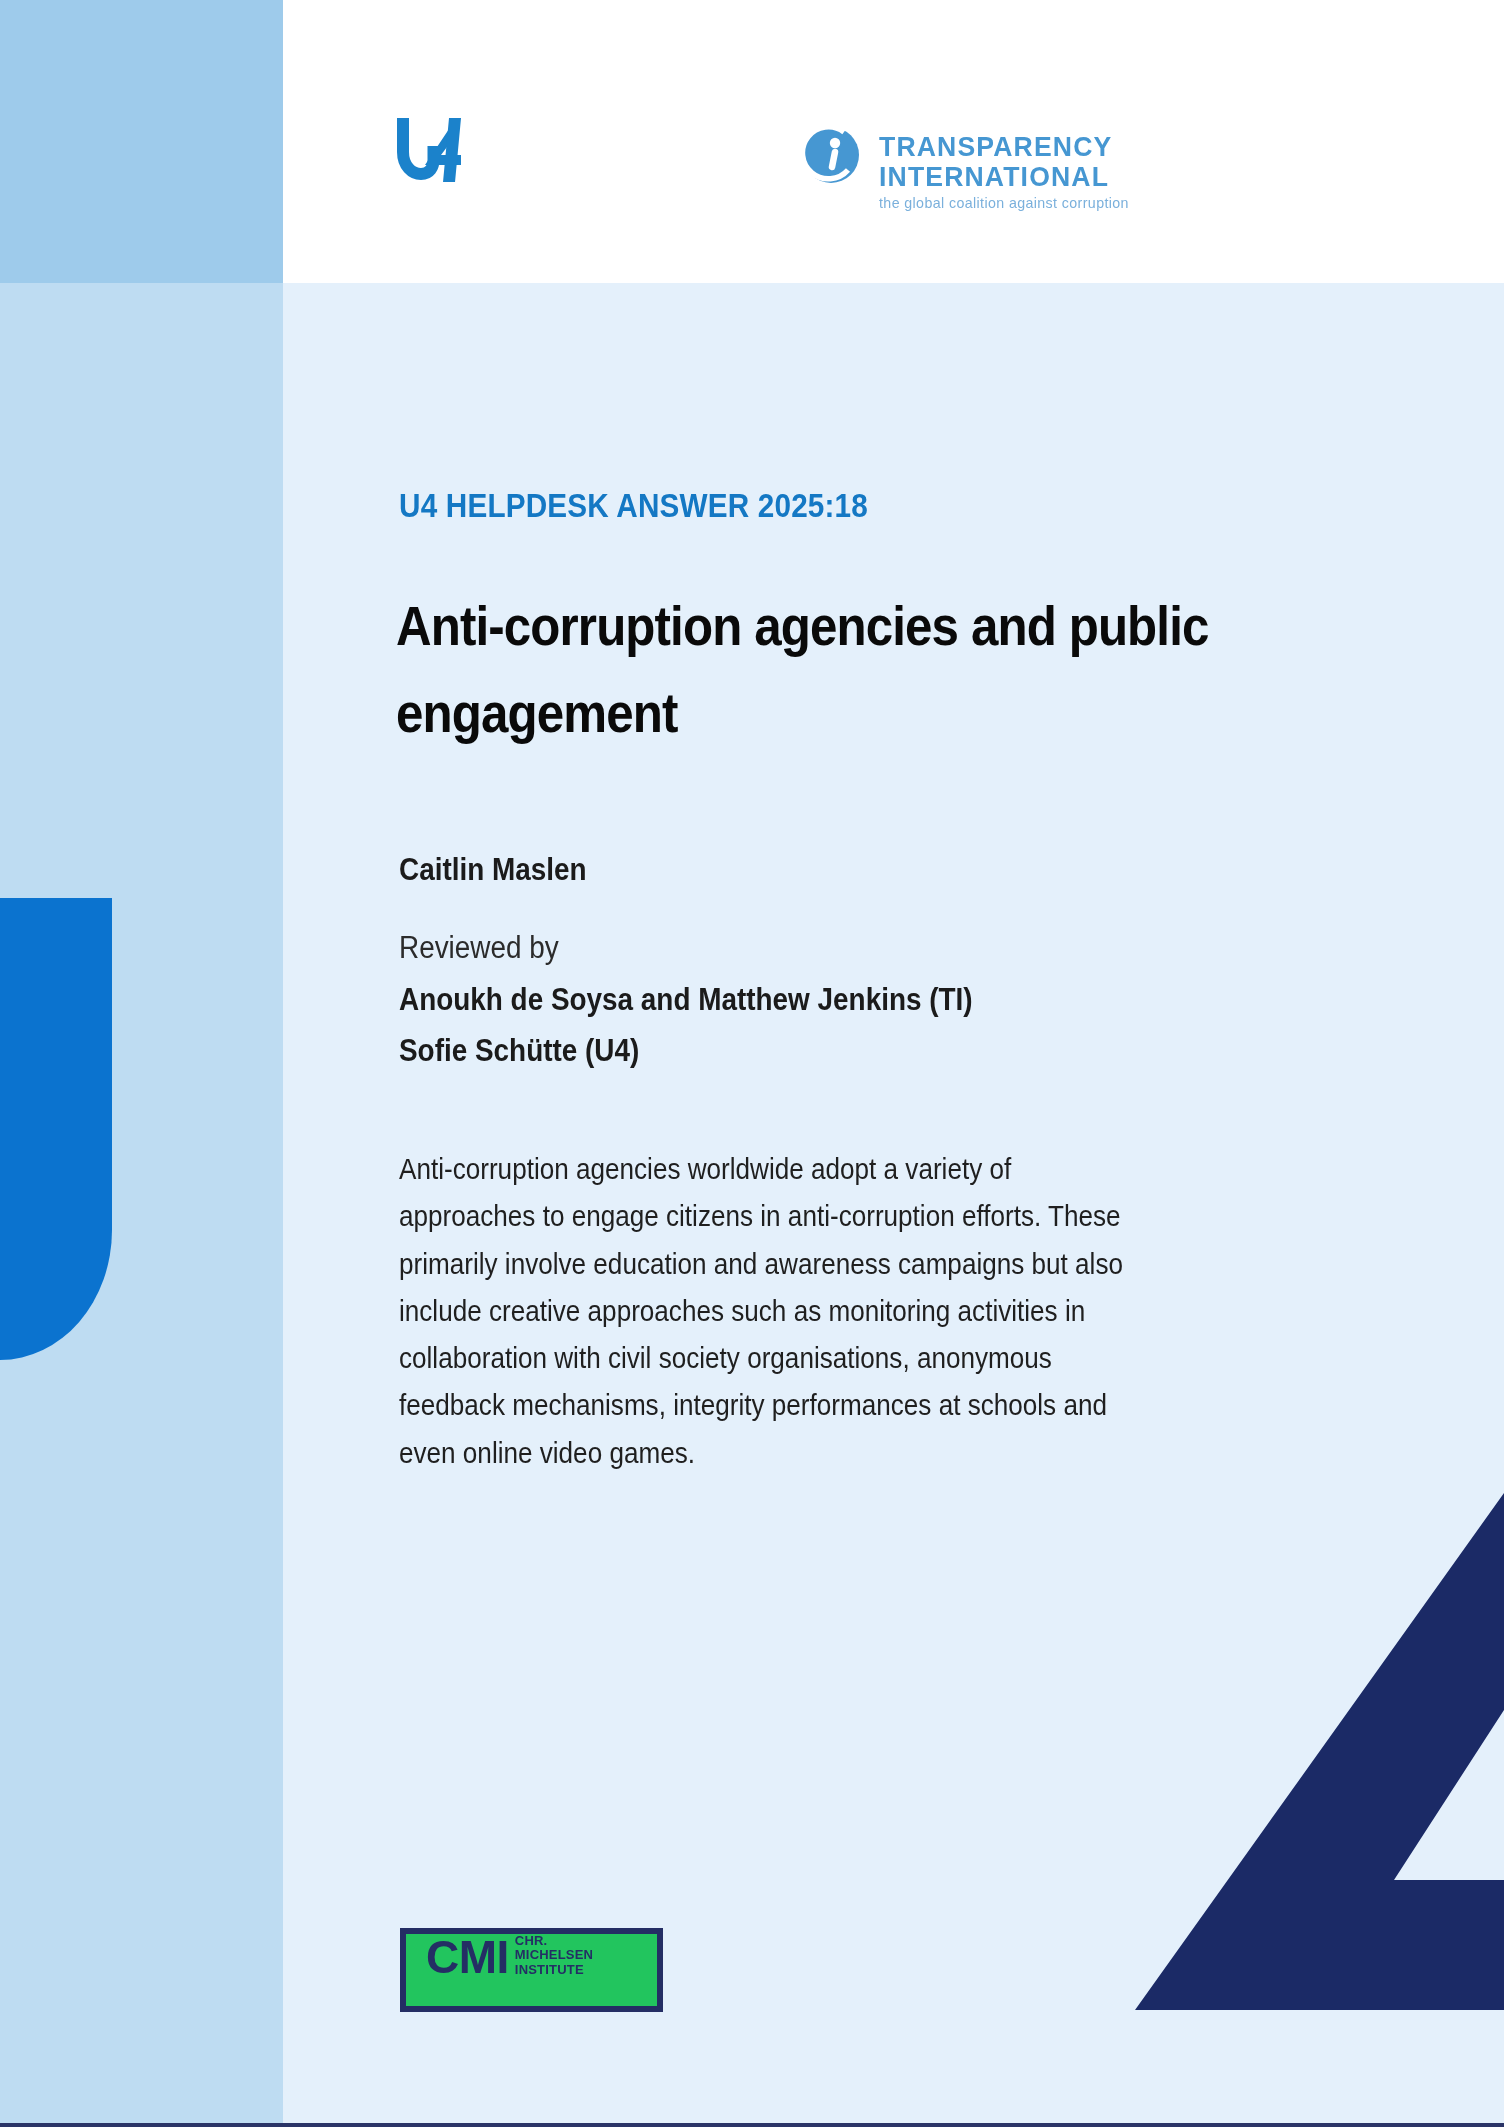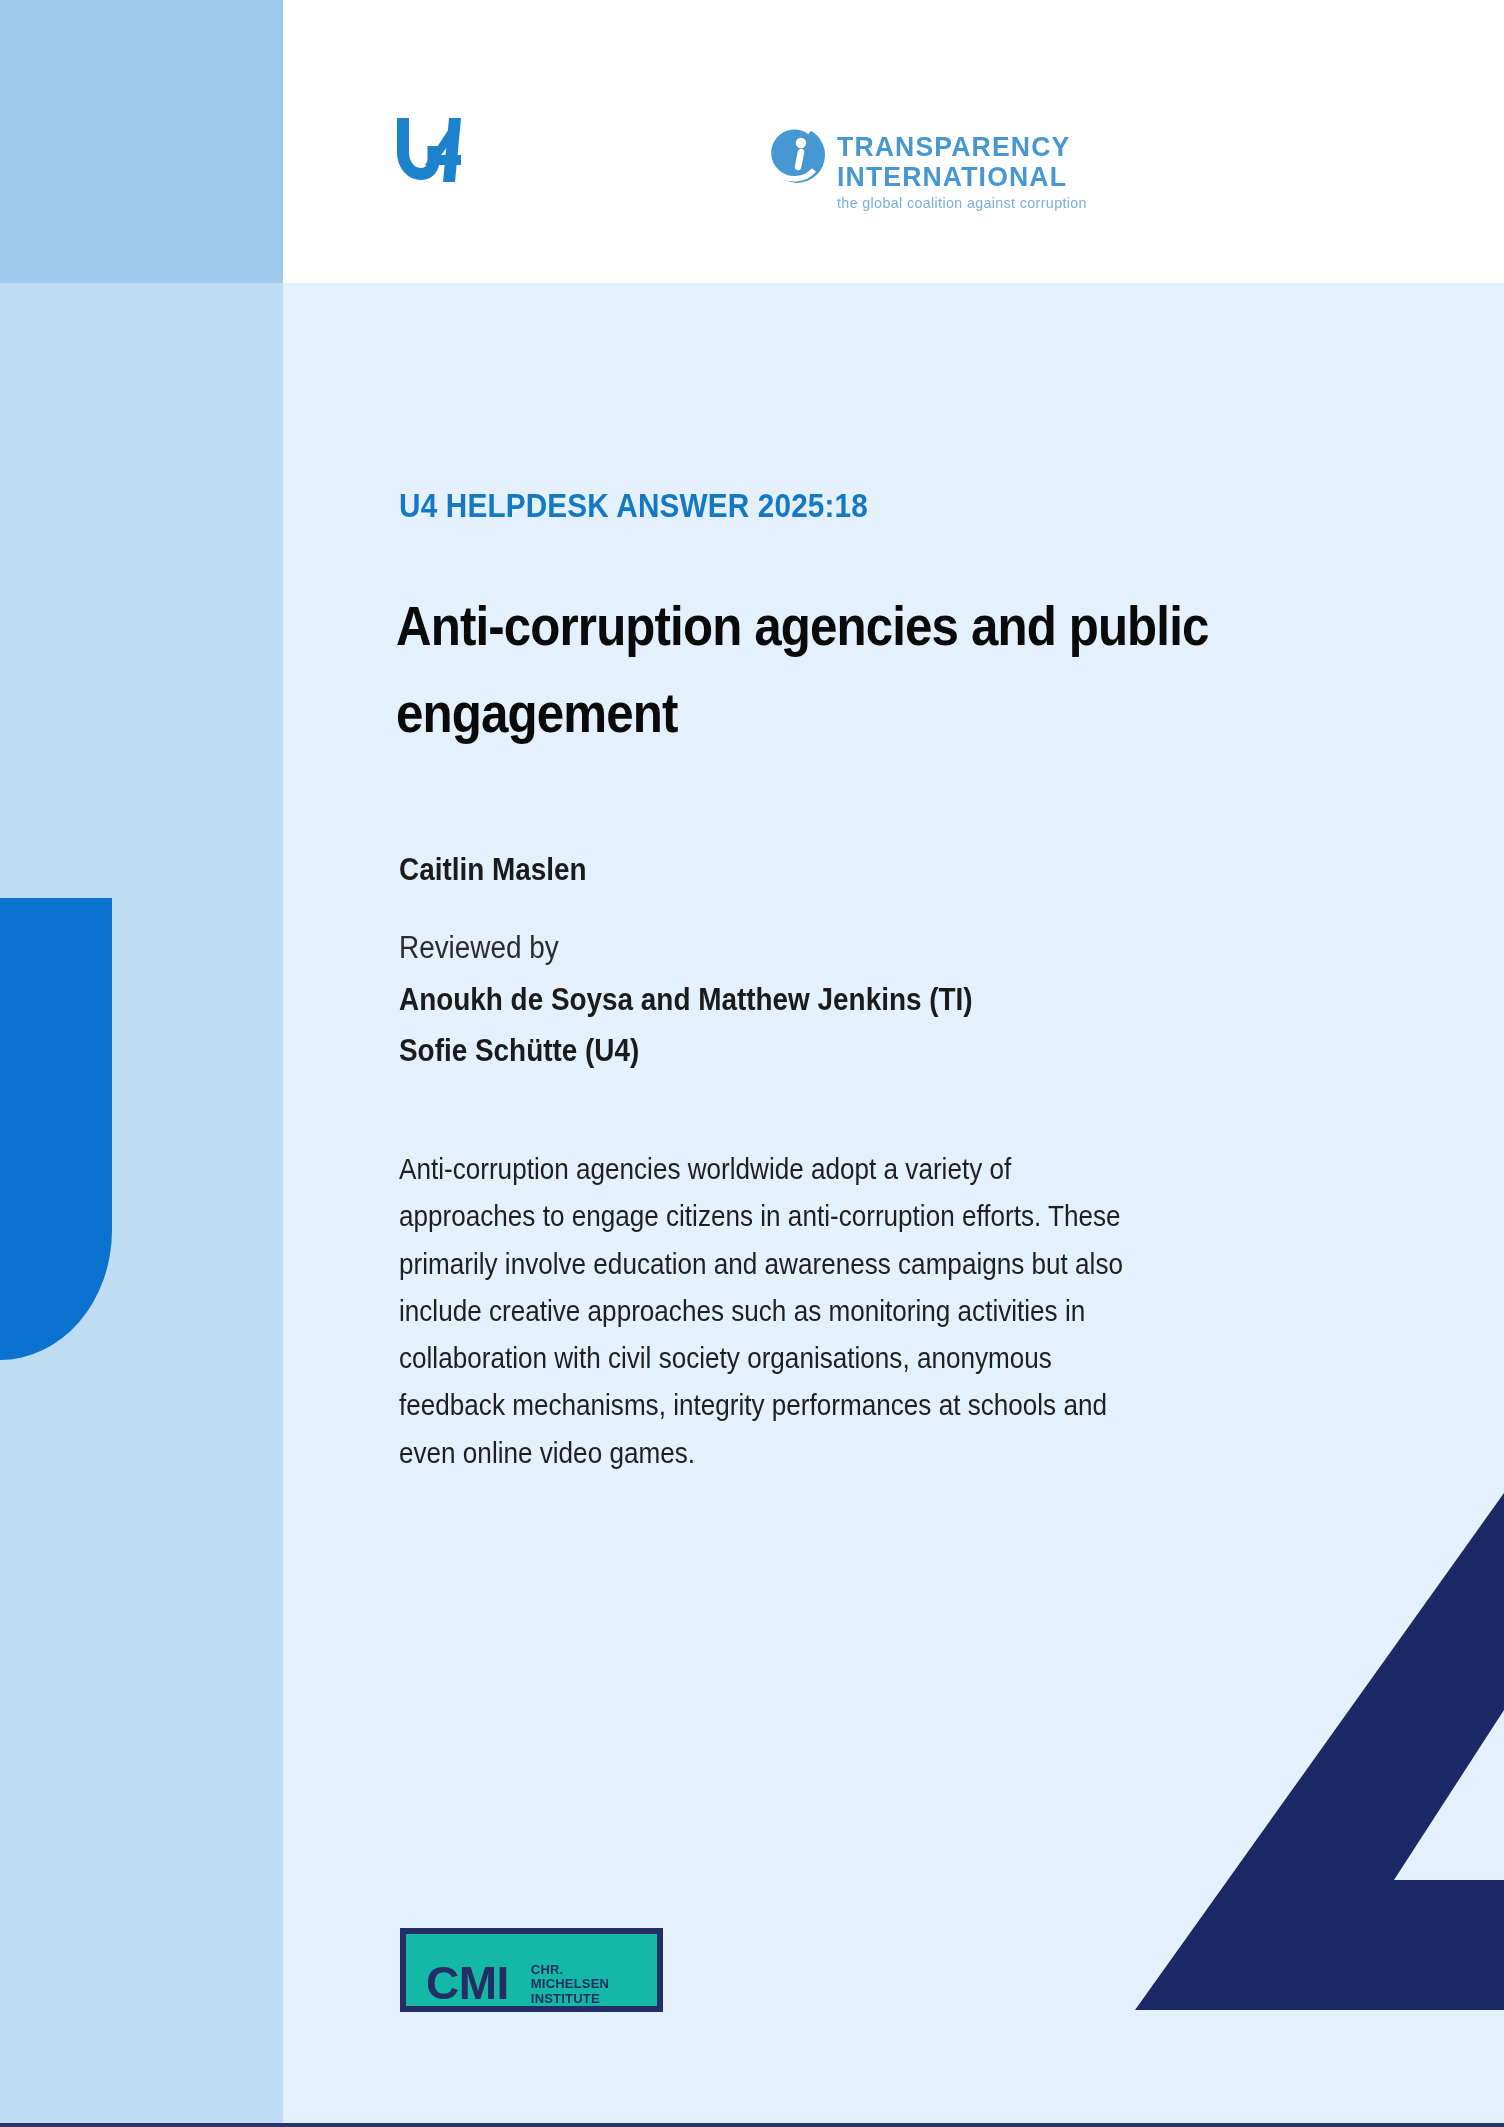--- a/index.html
+++ b/index.html
@@ -15,21 +15,21 @@
   .shape-4{position:absolute;left:1100px;top:1488px;}
   .bottom-line{position:absolute;left:0;top:2123px;width:1504px;height:4px;background:#2A3467;}
 
   
   .u4-logo{position:absolute;left:396px;top:118px;display:flex;align-items:flex-start;gap:9px;}
   .u4-logo .wordmark{padding-top:16px;}
   .u4-line1{font-size:28px;font-weight:700;color:#1B82CB;letter-spacing:.3px;
     transform:scaleX(.92);transform-origin:left top;white-space:nowrap;line-height:1.0;}
   .u4-line2{font-size:23px;font-weight:400;color:#2E8CCB;letter-spacing:.8px;
     transform:scaleX(.92);transform-origin:left top;white-space:nowrap;line-height:1.1;margin-top:2px;}
-  .ti-logo{position:absolute;left:768px;top:126px;display:flex;align-items:flex-start;gap:11px;}
+  .ti-logo{position:absolute;left:802px;top:126px;display:flex;align-items:flex-start;gap:19px;}
   .ti-logo .wordmark{padding-top:6px;}
   .ti-line{font-size:28px;font-weight:700;color:#4697D2;letter-spacing:1.2px;line-height:1.08;
     transform:scaleX(.95);transform-origin:left top;white-space:nowrap;}
   .ti-tagline{font-size:14.5px;font-weight:400;color:#7AB0DC;letter-spacing:.4px;margin-top:3px;
     transform:scaleX(.98);transform-origin:left top;white-space:nowrap;}
 
   
   .cond{transform:scaleX(.9);transform-origin:left top;}
   .kicker{position:absolute;left:399px;top:487px;font-size:33px;font-weight:700;color:#1478C4;
     letter-spacing:.2px;white-space:nowrap;}
@@ -37,21 +37,21 @@
     letter-spacing:-1px;line-height:1.55;white-space:pre-line;transform:scaleX(.88);transform-origin:left top;}
   .author{position:absolute;left:399px;top:852px;font-size:31px;font-weight:700;color:#1b1b1b;white-space:nowrap;}
   .reviewed-by{position:absolute;left:399px;top:930px;font-size:31px;font-weight:400;color:#2b2b2b;white-space:nowrap;}
   .reviewer-1{position:absolute;left:399px;top:982px;font-size:31px;font-weight:700;color:#1b1b1b;white-space:nowrap;}
   .reviewer-2{position:absolute;left:399px;top:1033px;font-size:31px;font-weight:700;color:#1b1b1b;white-space:nowrap;}
   .abstract{position:absolute;left:399px;top:1146px;width:1000px;font-size:29px;font-weight:400;
     color:#1f1f1f;line-height:1.63;white-space:pre-line;transform:scaleX(.9);transform-origin:left top;}
 
   
   .cmi-logo{position:absolute;left:400px;top:1928px;width:263px;height:84px;box-sizing:border-box;
-    border:6px solid #242E64;background:#14b8a6;display:flex;align-items:flex-end;padding-left:20px;gap:22px;}
+    border:6px solid #242E64;background:#22c55e;display:flex;align-items:flex-start;padding-left:20px;gap:6px;}
   .cmi-acronym{font-size:46px;font-weight:800;color:#242E64;letter-spacing:-.5px;line-height:1;}
   .cmi-name{font-size:13px;font-weight:700;color:#242E64;line-height:1.1;letter-spacing:.2px;white-space:pre-line;}
 </style>
 </head>
 <body>
 
 <div class="page">
 
   <div class="col-left"></div>
   <div class="block-topleft"></div>

